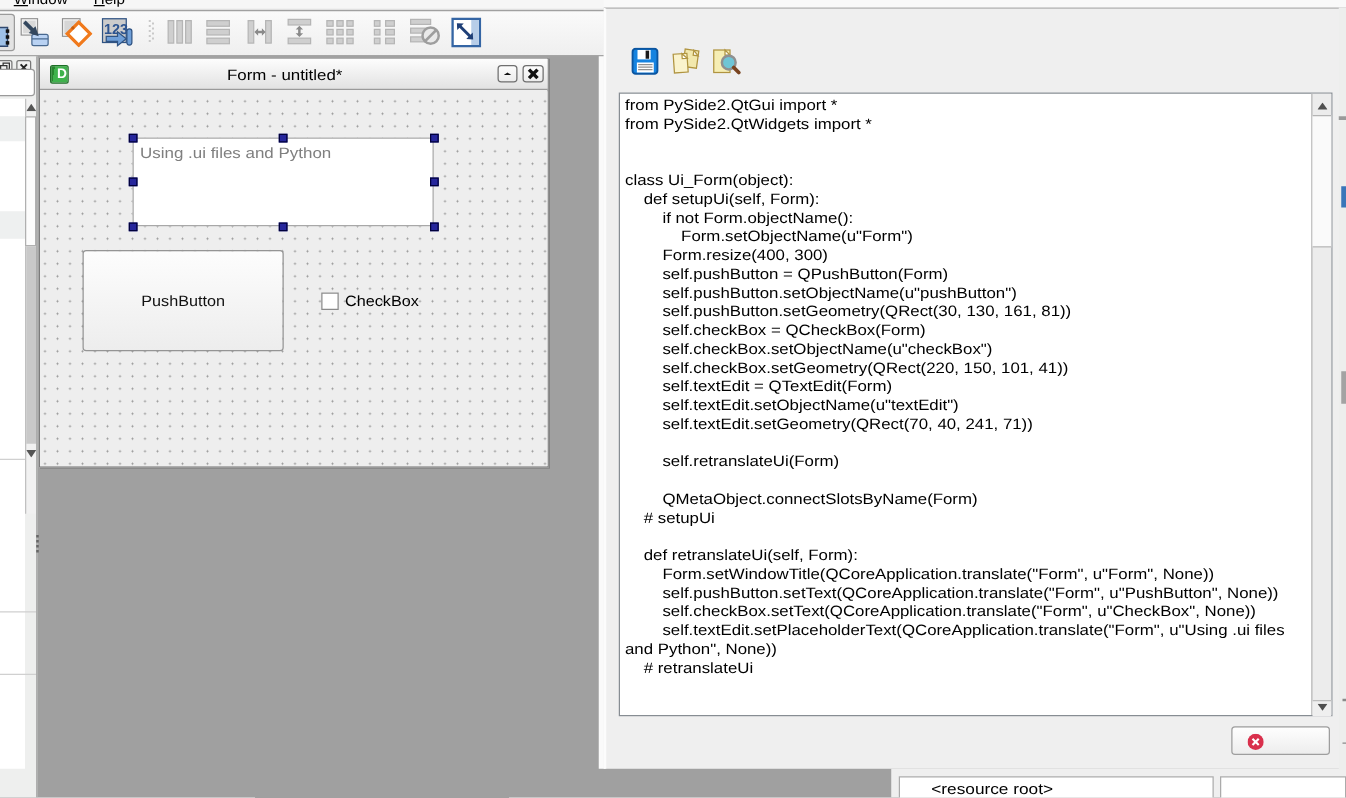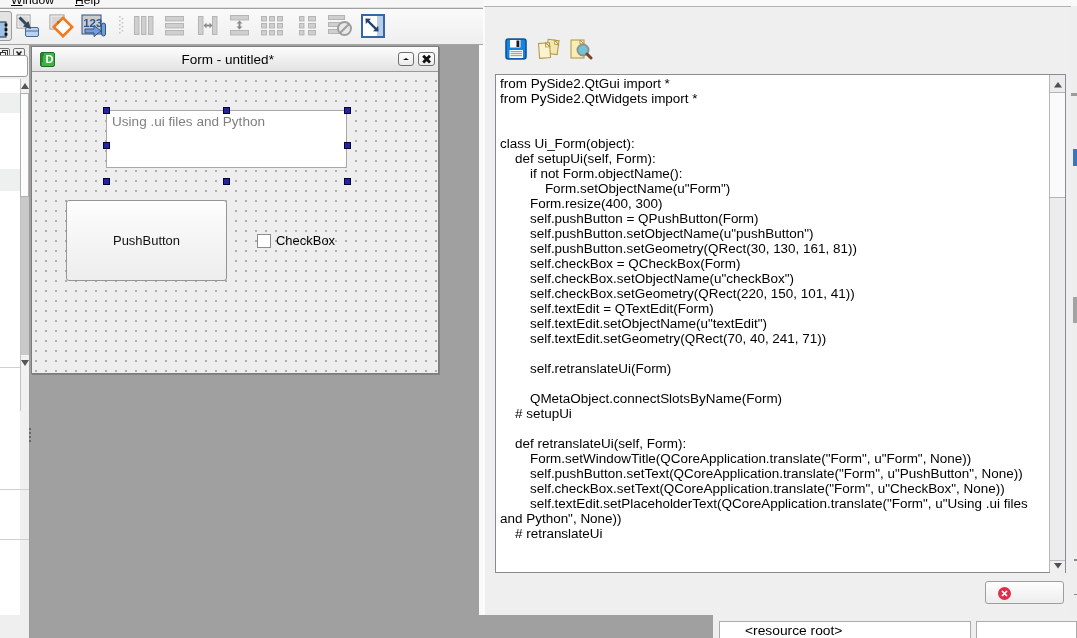--- a/index.html
+++ b/index.html
@@ -192,21 +192,21 @@
         <path d="M5 8 L8 6 L11 8 Z" fill="#111"></path>
       </svg>
     <div class="abs" style="left:385.5px;top:5px;width:17px;height:14px;border:1px solid #6f6f6f;border-radius:3px;background:linear-gradient(#fcfcfc,#ececec)"></div>
     <svg class="abs" style="left:385.5px;top:5px" width="17" height="14" viewBox="0 0 17 14">
         <path d="M5.2 3.7 L12 10.5 M12 3.7 L5.2 10.5" stroke="#111" stroke-width="2.8"></path>
       </svg>
   </div>
 
   <div class="abs" style="left:0;top:26px;width:406px;height:300px;background-color:#eeeeee;background-image:radial-gradient(circle, #979797 0.6px, transparent 1px);background-size:10px 10px;background-position:9px 3px">
 
-    <div class="abs" style="left:74px;top:37px;width:241px;height:58px;background:#fff;border:1px solid #a8a8a8">
+    <div class="abs" style="left:74px;top:37px;width:241px;height:71px;background:#fff;border:1px solid #a8a8a8">
       <div class="abs sx" style="left:4.5px;top:4px;font-size:12px;color:#7f7f7f;transform:scaleX(1.13)">Using .ui files and Python</div>
     </div>
 
     <div class="abs" style="left:34px;top:127px;width:161px;height:81px;background:linear-gradient(#fdfdfd,#ededed);border:1px solid #959595;border-radius:3px"></div>
     <div class="abs" style="left:34px;top:161px;width:161px;text-align:center;font-size:12px;color:#111;transform:scaleX(1.08)">PushButton</div>
 
     <div class="abs" style="left:225px;top:161px;width:14px;height:14px;background:#fff;border:1px solid #8b8b8b"></div>
     <div class="abs sx" style="left:243.5px;top:161px;font-size:12px;color:#000;transform:scaleX(1.08)">CheckBox</div>
 
     <div class="abs" style="left:70.5px;top:34px;width:7px;height:7px;background:#26269c;border:1px solid #00003c"></div>

